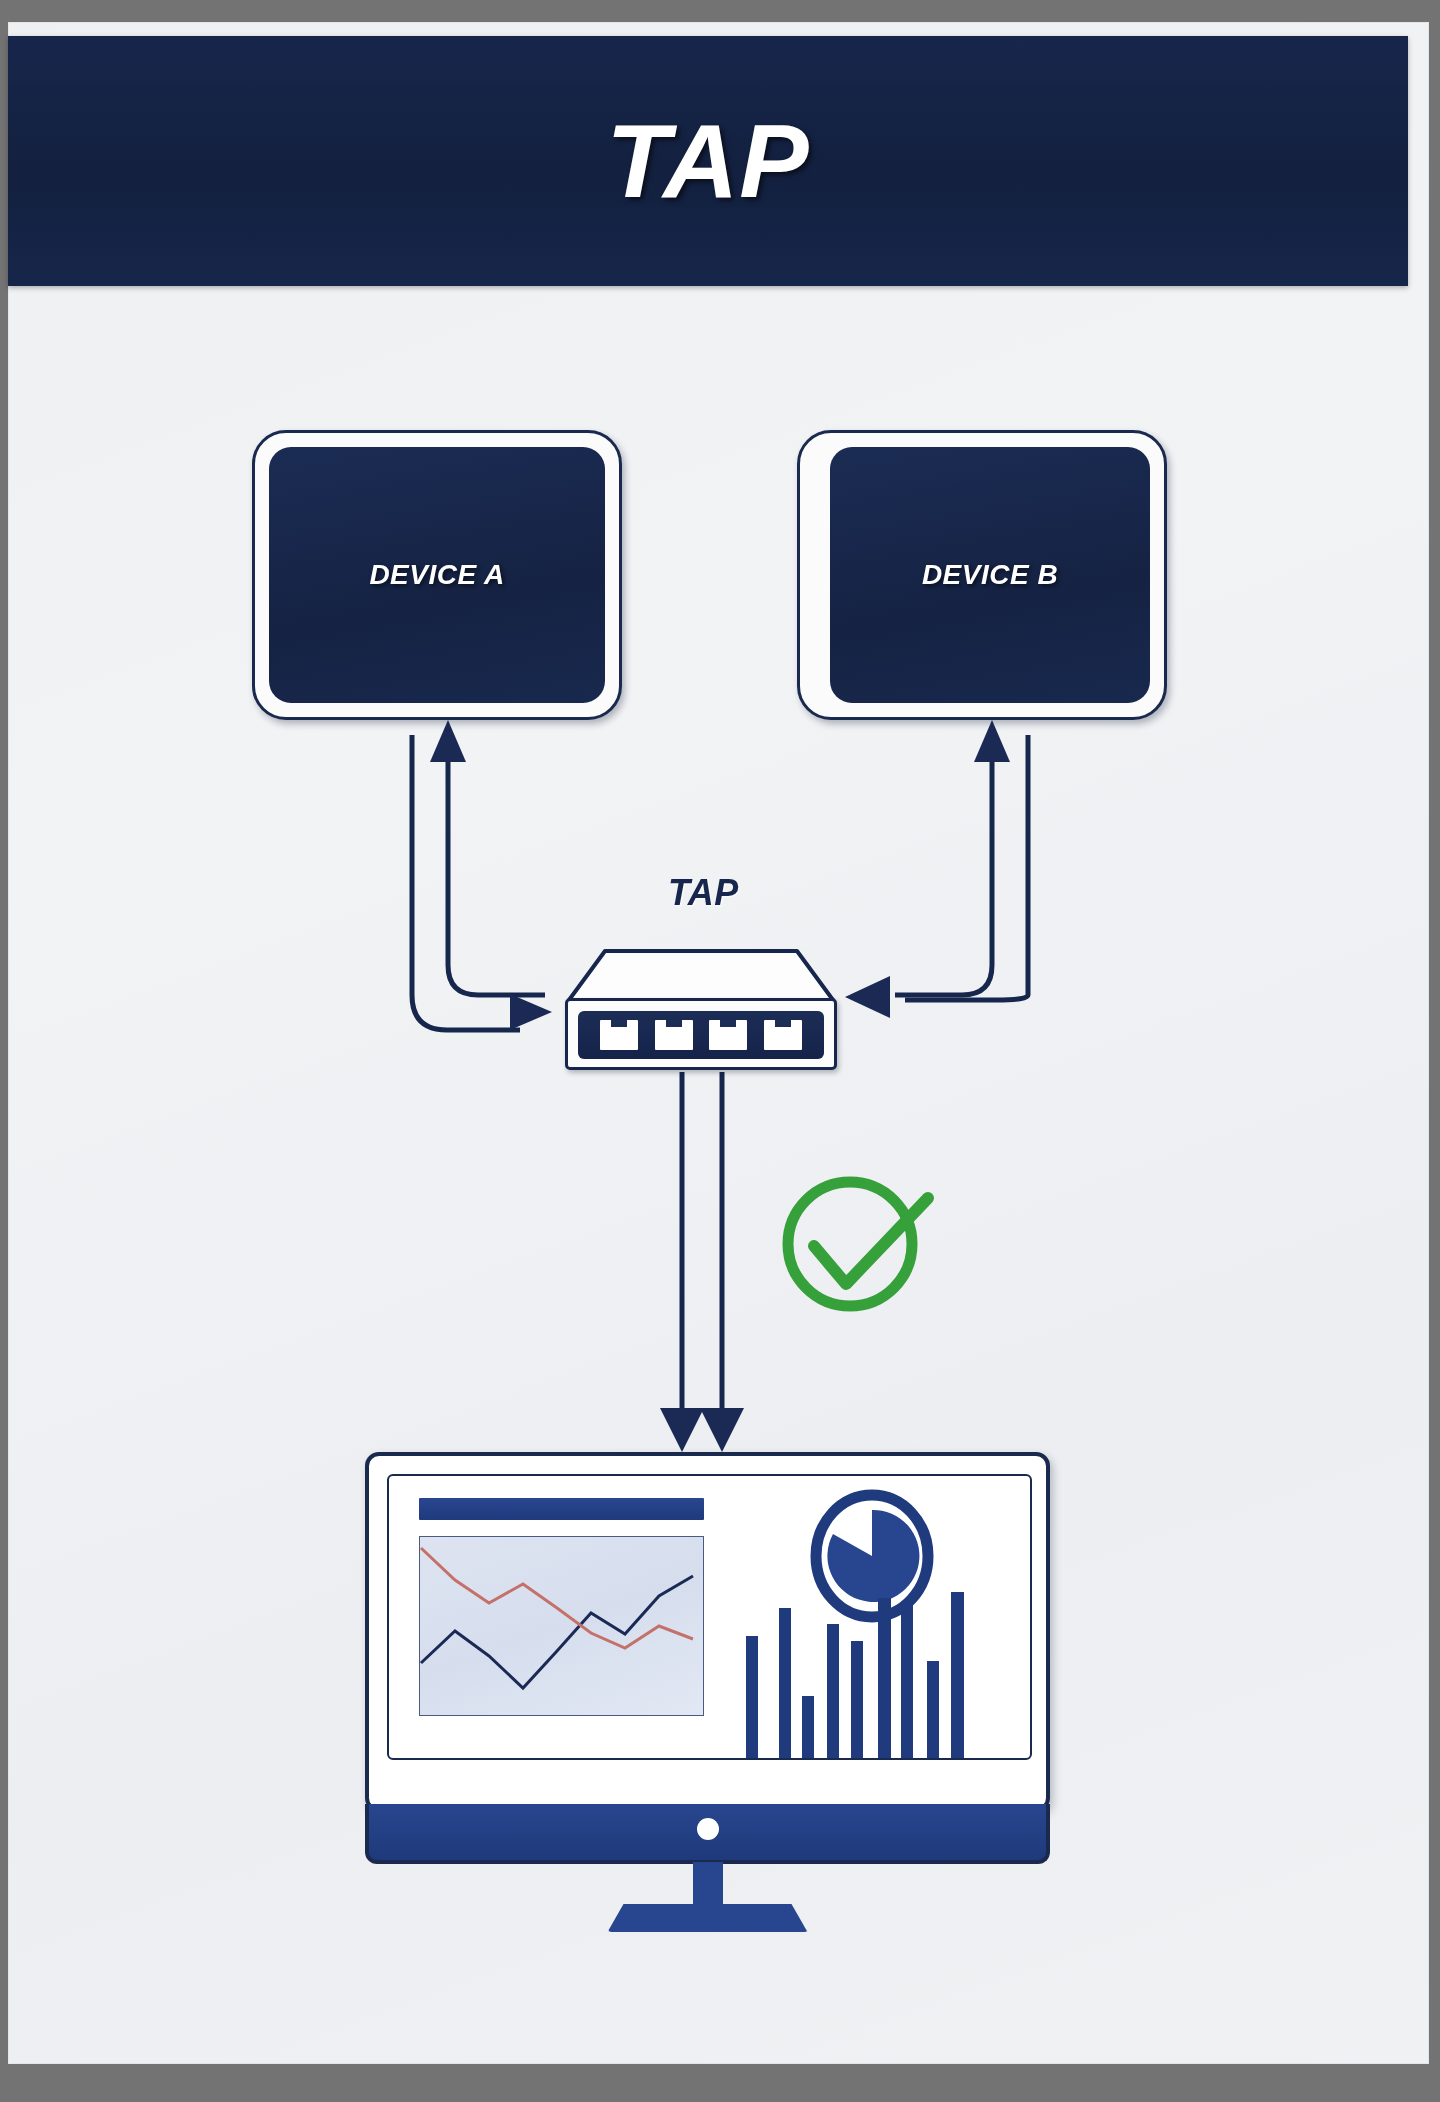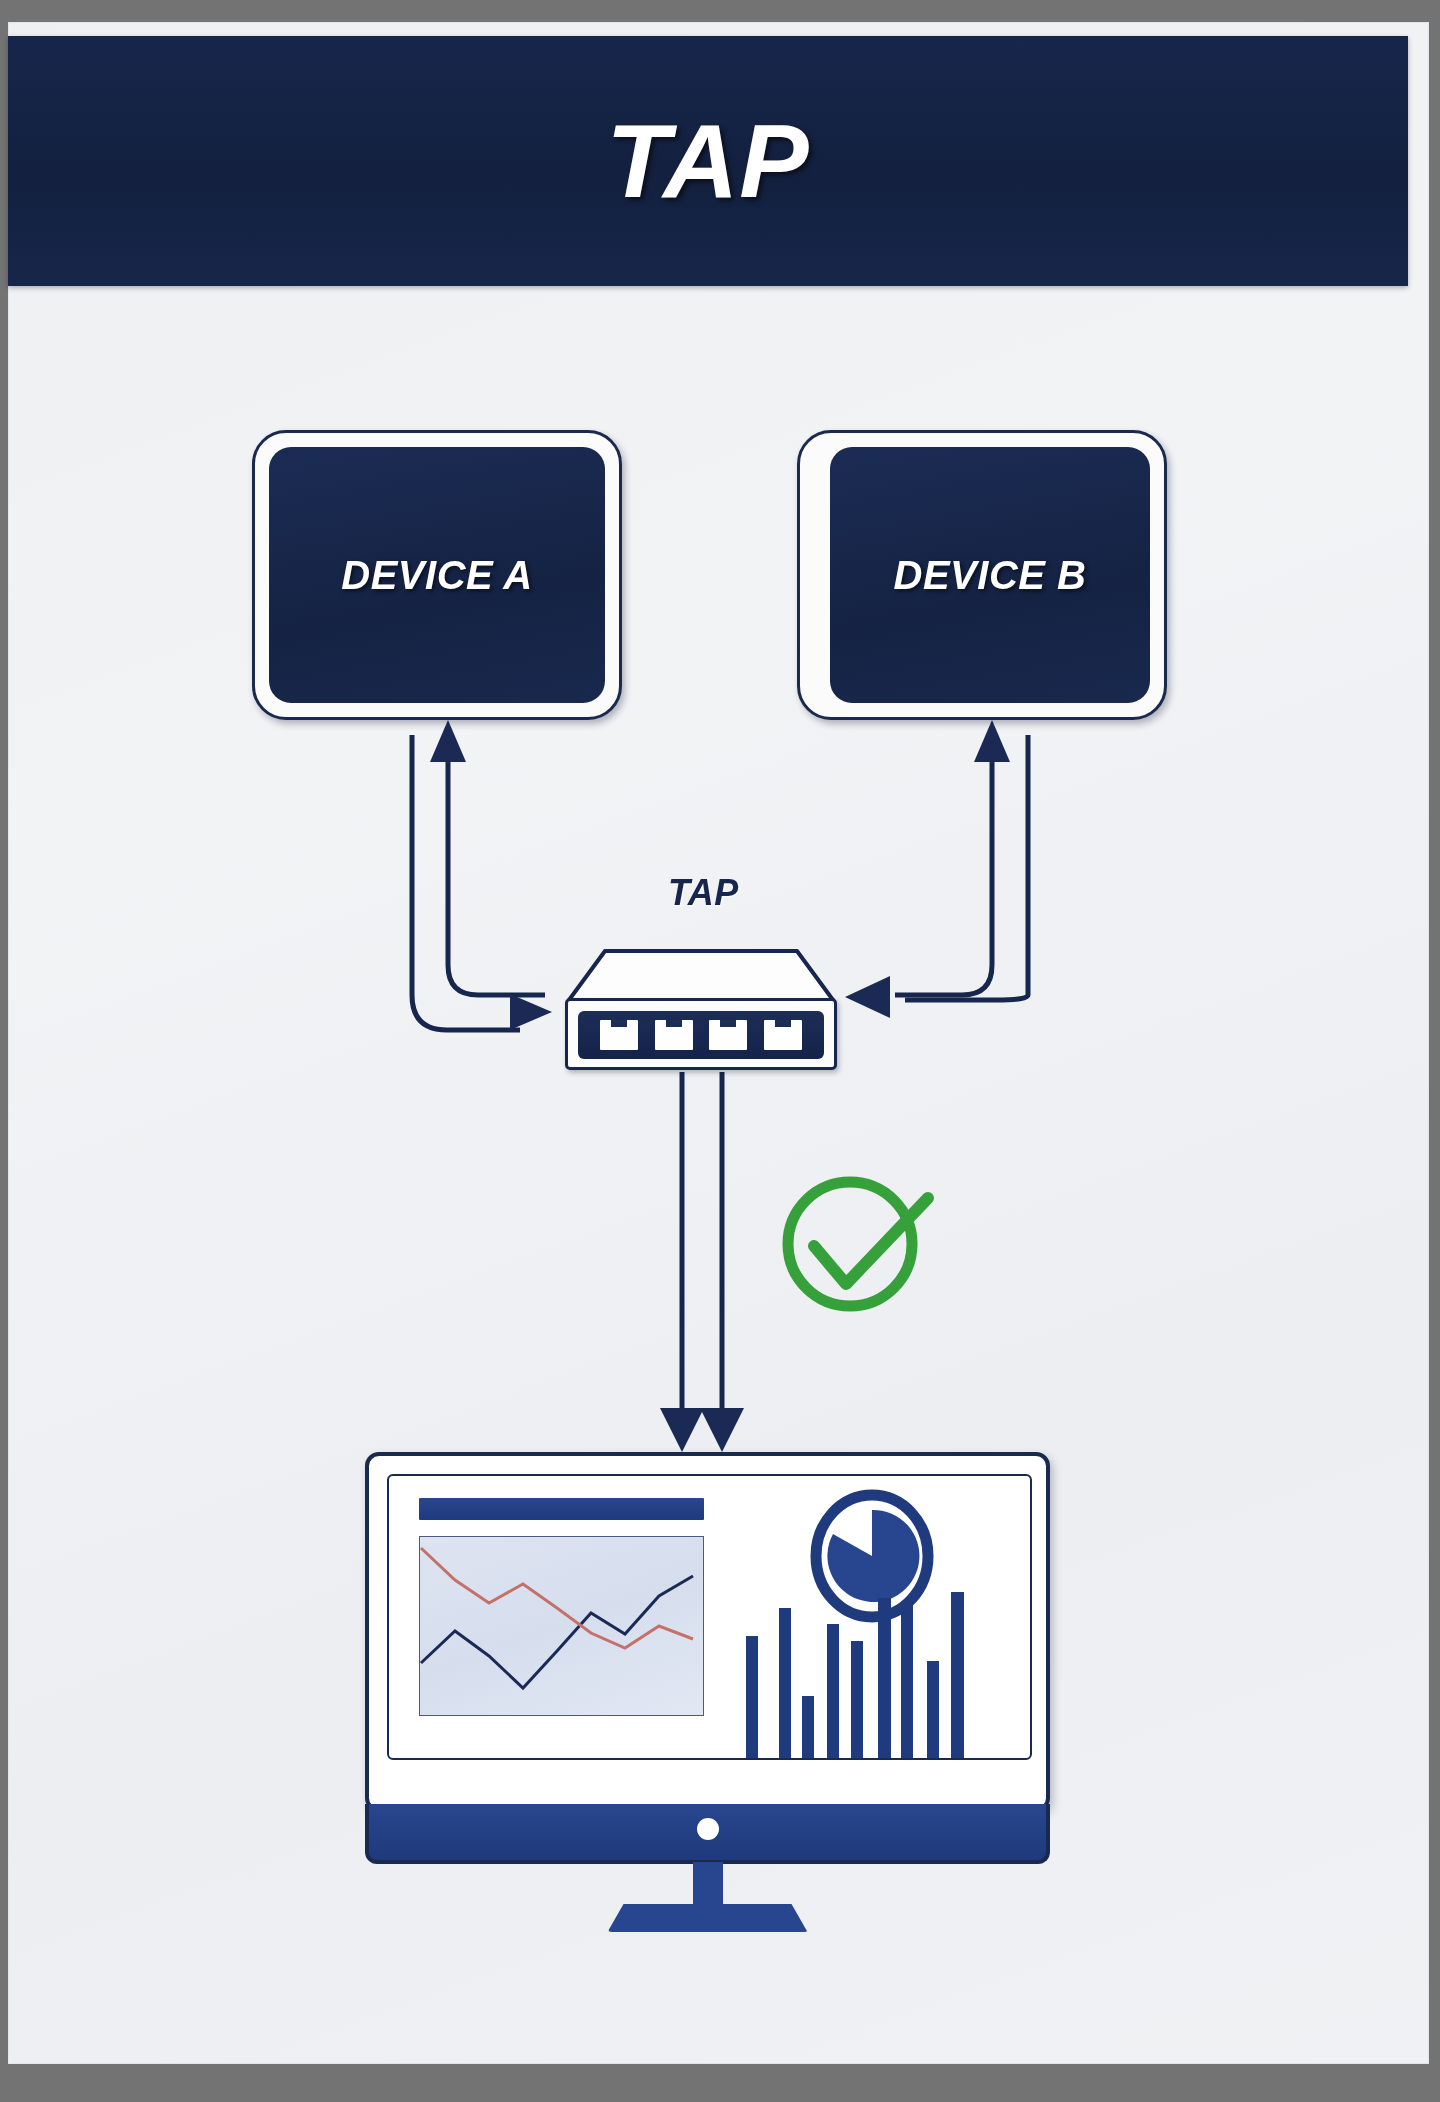--- a/index.html
+++ b/index.html
@@ -69,21 +69,21 @@
     width: 100%;
     height: 100%;
     background: linear-gradient(170deg, #1b2c54 0%, #152243 60%, #18294e 100%);
     border-radius: 22px;
     display: flex;
     align-items: center;
     justify-content: center;
   }
   .device-label {
     color: #ffffff;
-    font-size: 40px;
+    font-size: 28px;
     font-weight: 700;
     font-style: italic;
     letter-spacing: 0.5px;
     text-shadow: 2px 2px 4px rgba(0,0,0,0.6);
   }
   #device-a { left: 252px; top: 430px; }
   #device-b { left: 797px; top: 430px; padding-left: 30px; }
 
   
   .wires {

